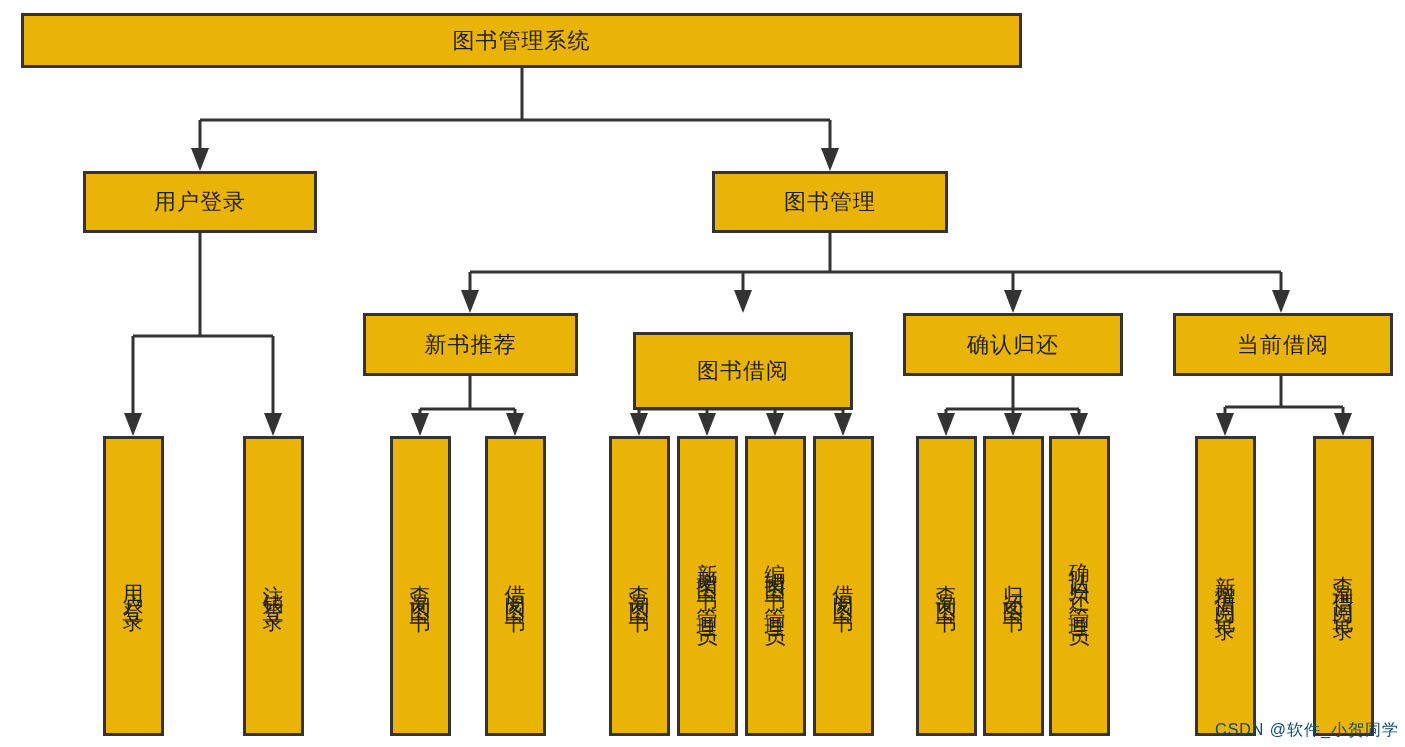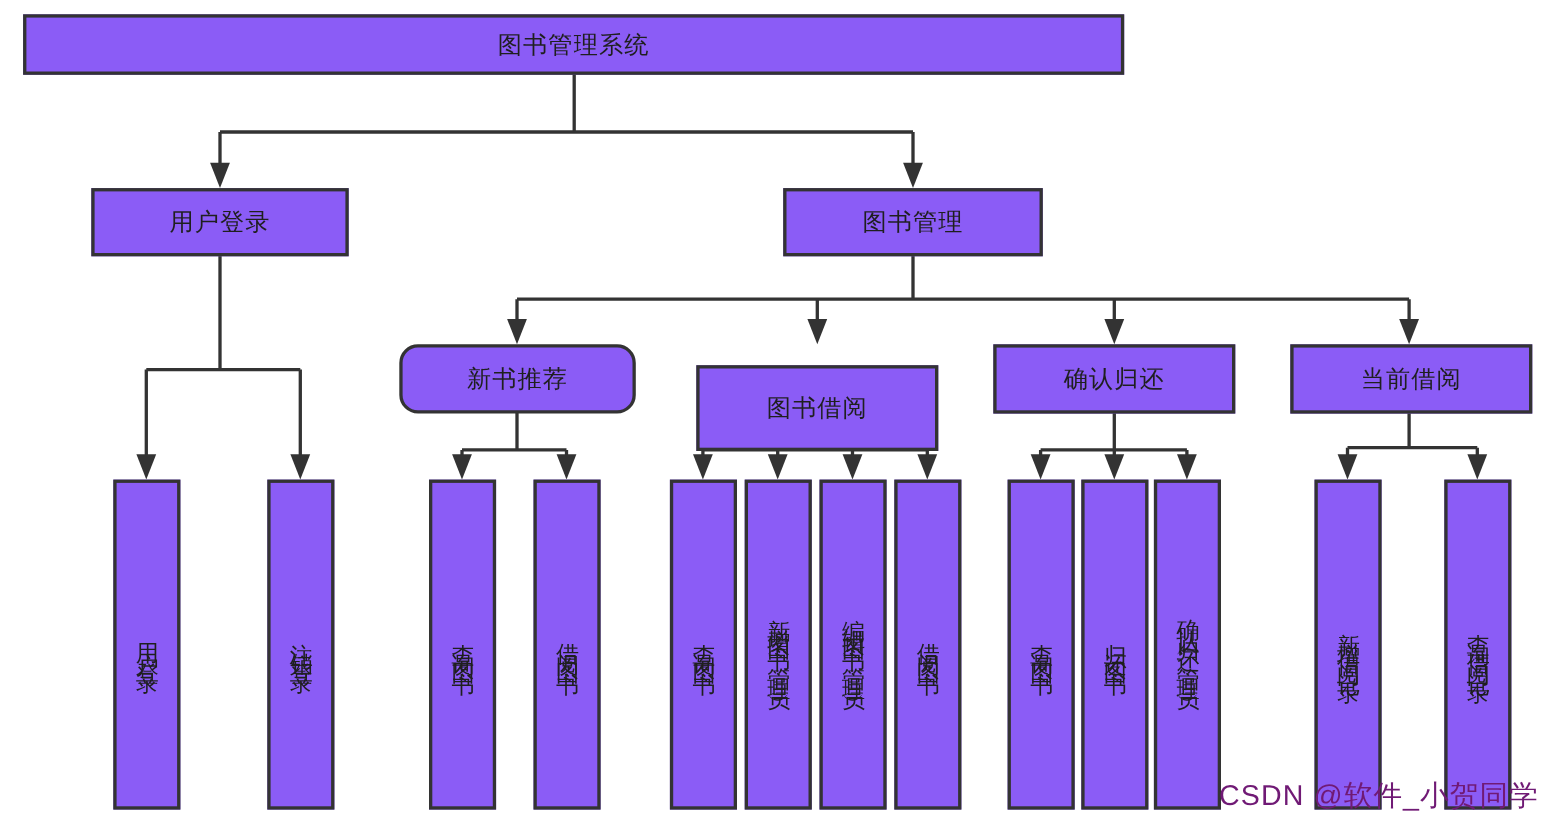--- a/index.html
+++ b/index.html
@@ -18,21 +18,21 @@
   #connector-layer {
     position: absolute;
     left: 0; top: 0;
     width: 1405px;
     height: 747px;
   }
   .node {
     position: absolute;
     box-sizing: border-box;
     border: 3px solid #333333;
-    background: #8b5cf6;
+    background: #eab308;
     color: #1f1f1f;
     display: flex;
     align-items: center;
     justify-content: center;
   }
   .hbox {
     font-size: 22px;
     letter-spacing: 1px;
     white-space: nowrap;
   }
@@ -43,22 +43,22 @@
     writing-mode: vertical-rl;
     text-orientation: mixed;
     font-size: 21px;
     letter-spacing: 9px;
     line-height: 1;
   }
   #watermark {
     position: absolute;
     right: 6px;
     bottom: 6px;
-    color: #701a75;
-    font-size: 26px;
+    color: #0c4a6e;
+    font-size: 16px;
     letter-spacing: 1px;
     white-space: nowrap;
     pointer-events: none;
   }
   svg .edge {
     stroke: #333333;
     stroke-width: 3;
     fill: none;
   }
   svg .arrowhead {
@@ -108,21 +108,21 @@
       <path class="arrowhead" d="M1216,413 L1234,413 L1225,436 Z"></path>
       <path class="arrowhead" d="M1334,413 L1352,413 L1343,436 Z"></path>
     </g>
   </svg>
 
   <div class="node hbox" style="left:21px; top:13px; width:1001px; height:55px;">图书管理系统</div>
 
   <div class="node hbox" style="left:83px; top:171px; width:234px; height:62px;">用户登录</div>
   <div class="node hbox" style="left:712px; top:171px; width:236px; height:62px;">图书管理</div>
 
-  <div class="node hbox" style="left:363px; top:313px; width:215px; height:63px;border-radius:17px;">新书推荐</div>
+  <div class="node hbox" style="left:363px; top:313px; width:215px; height:63px;">新书推荐</div>
   <div class="node hbox" style="left:633px; top:332px; width:220px; height:78px;">图书借阅</div>
   <div class="node hbox" style="left:903px; top:313px; width:220px; height:63px;">确认归还</div>
   <div class="node hbox" style="left:1173px; top:313px; width:220px; height:63px;">当前借阅</div>
 
   <div class="node vbox" style="left:103px;">用户登录</div>
   <div class="node vbox" style="left:243px;">注销登录</div>
 
   <div class="node vbox" style="left:390px;">查询图书</div>
   <div class="node vbox" style="left:485px;">借阅图书</div>
 

